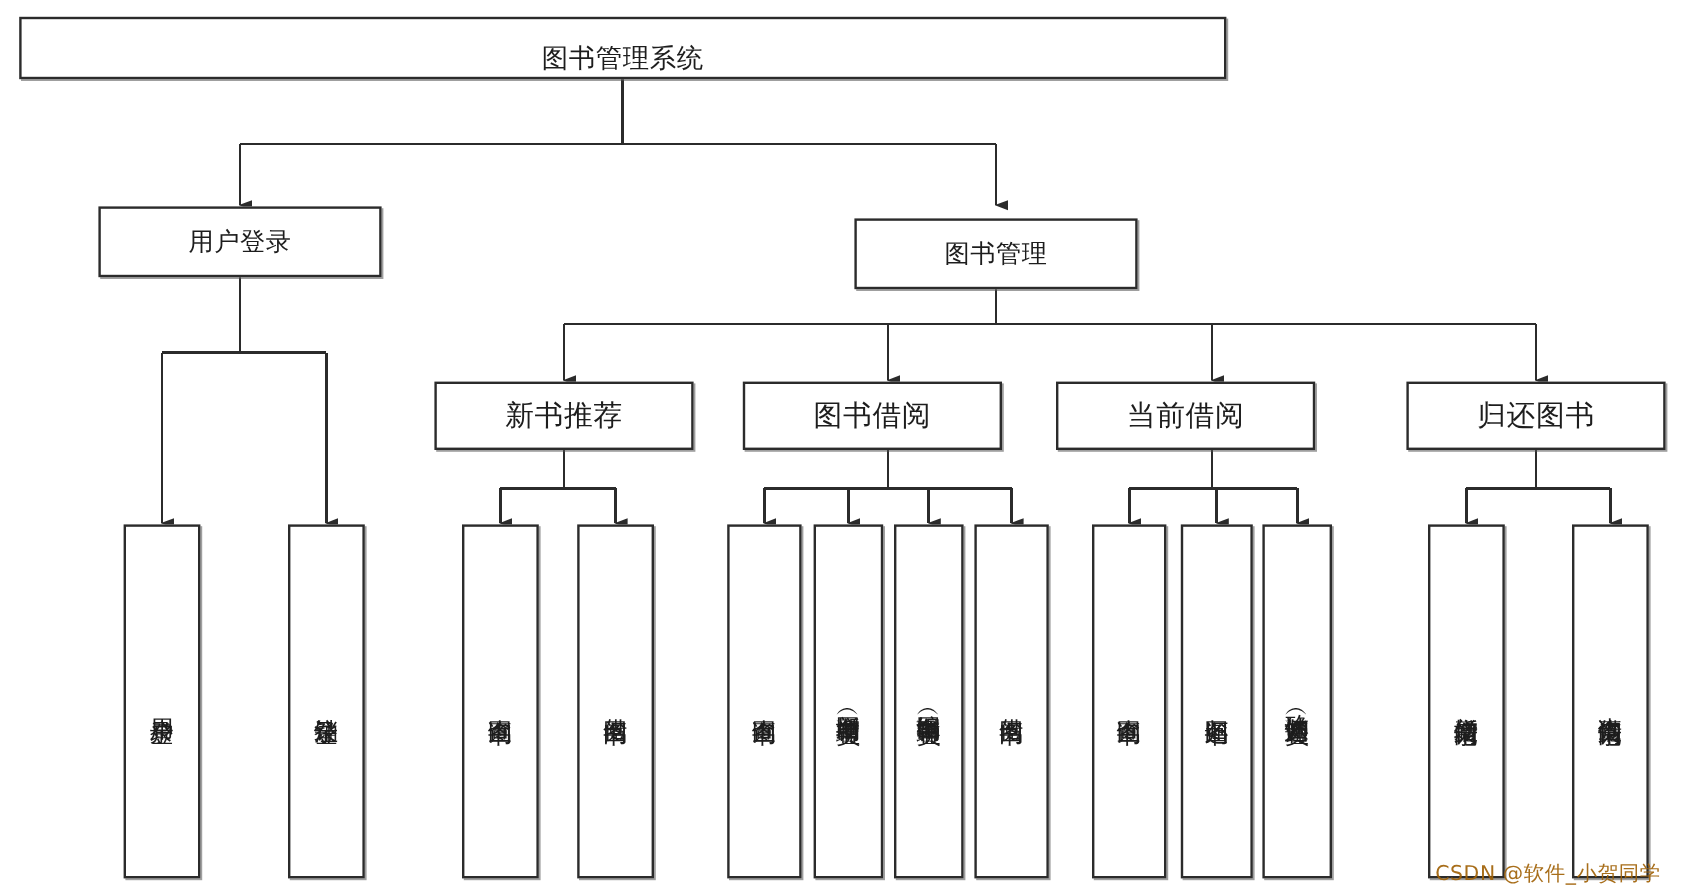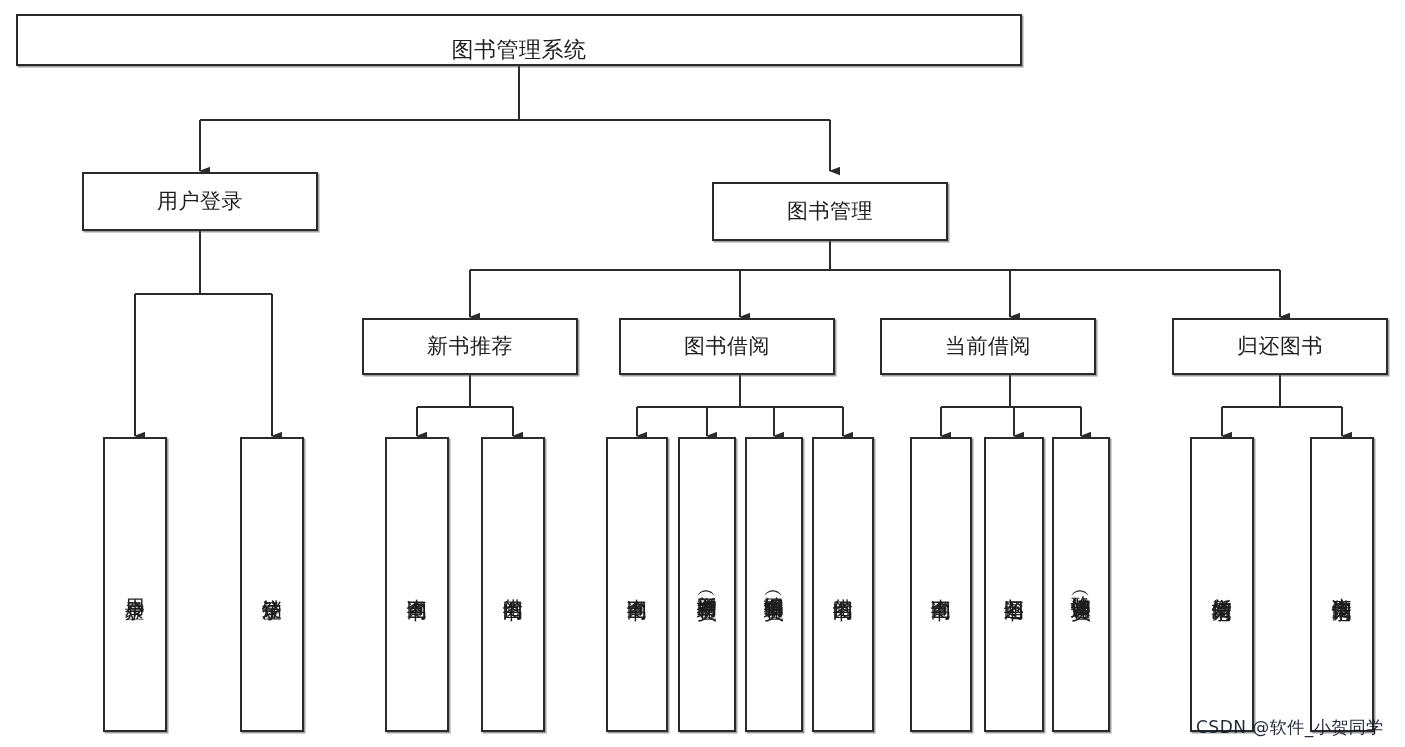--- a/index.html
+++ b/index.html
@@ -40,39 +40,39 @@
   .node-label {
     color: #1d1d1d;
     font-size: 21px;
     line-height: 1.15;
     letter-spacing: 0.5px;
     text-align: center;
     white-space: nowrap;
   }
   .node.level-0 .node-label { font-size: 22px; margin-top: 20px; }
   .node.level-1 .node-label { font-size: 21px; }
-  .node.level-2 .node-label { font-size: 21px; }
+  .node.level-2 .node-label { font-size: 24px; }
   .node.leaf {
     align-items: center;
     justify-content: center;
     padding: 6px 2px;
   }
   .node.leaf .node-label {
     writing-mode: vertical-rl;
     text-orientation: upright;
     font-size: 20px;
     line-height: 1.32;
     letter-spacing: 1px;
     white-space: normal;
     max-height: 100%;
   }
   .watermark {
     position: absolute;
     z-index: 9;
-    color: #0f172a;
+    color: #a16207;
     font-size: 17px;
     letter-spacing: 0.5px;
     white-space: nowrap;
     opacity: 0.92;
   }
 </style>
 </head>
 <body>
 
 <div id="diagram-root">

